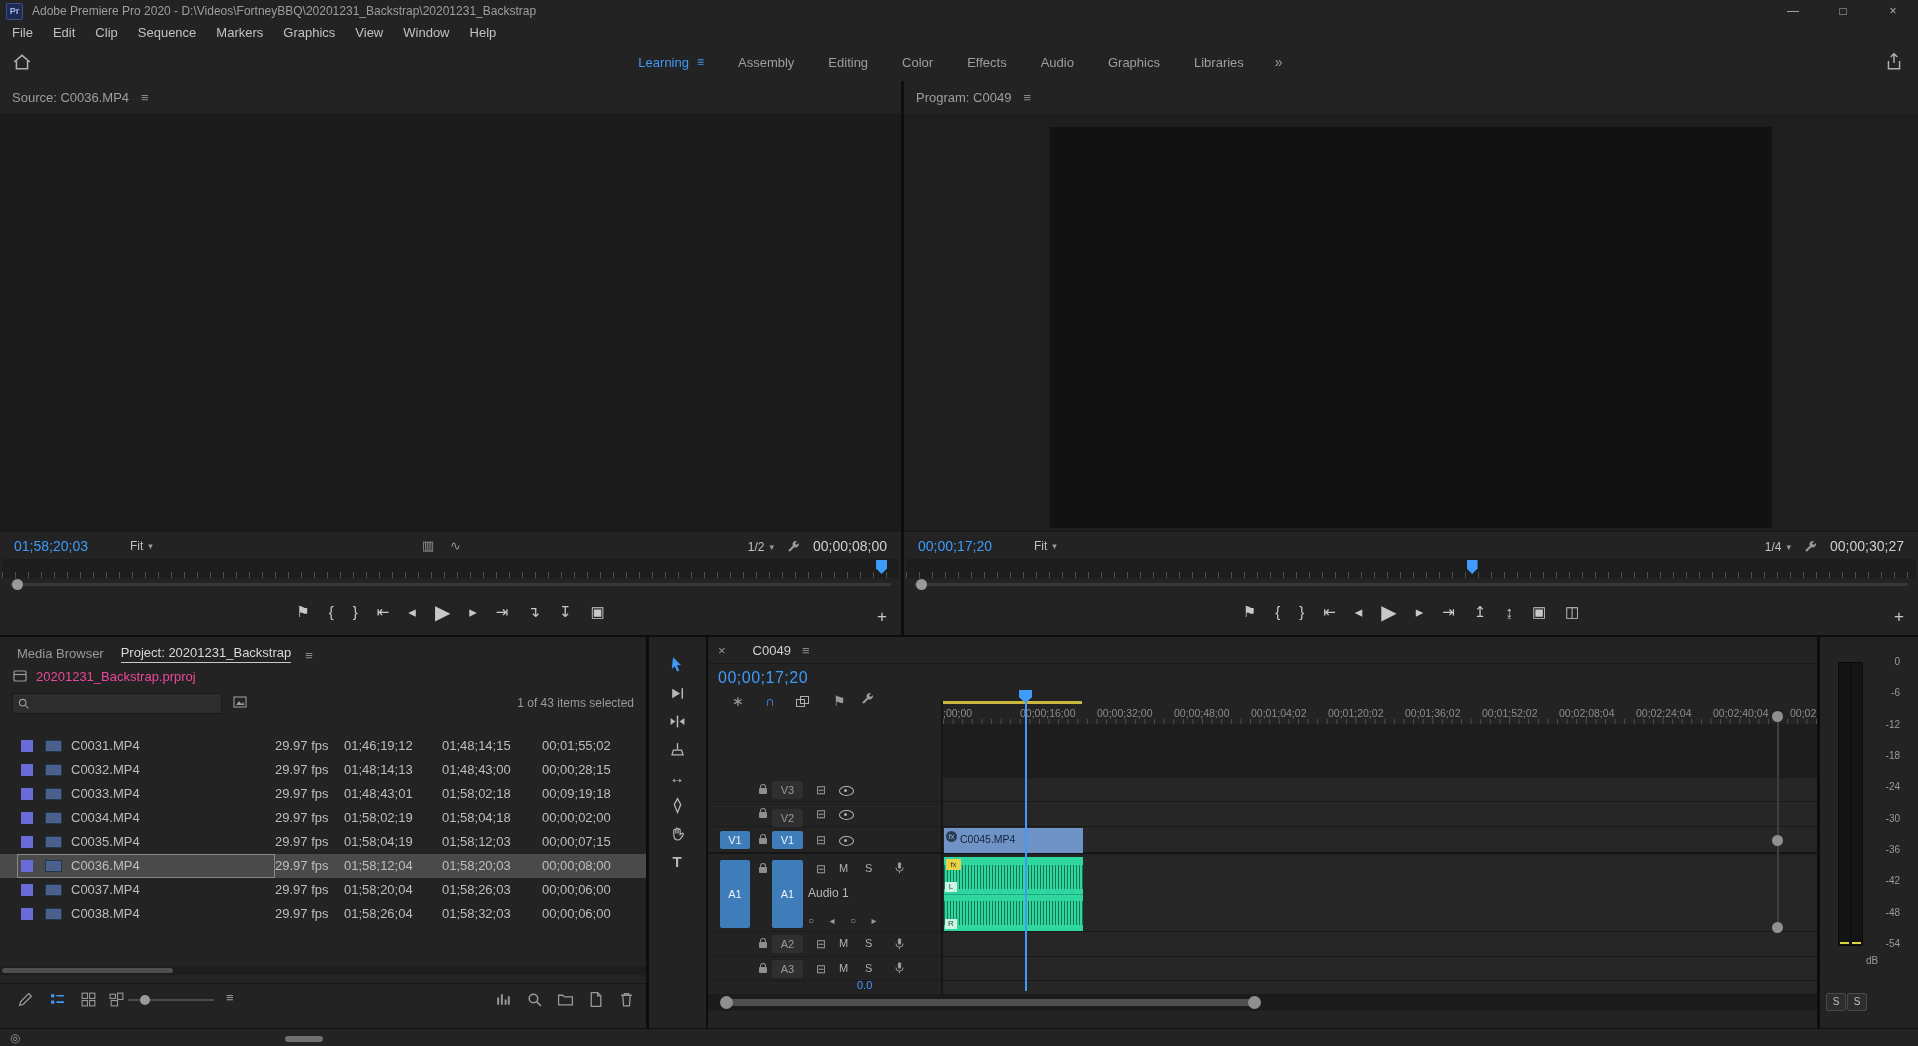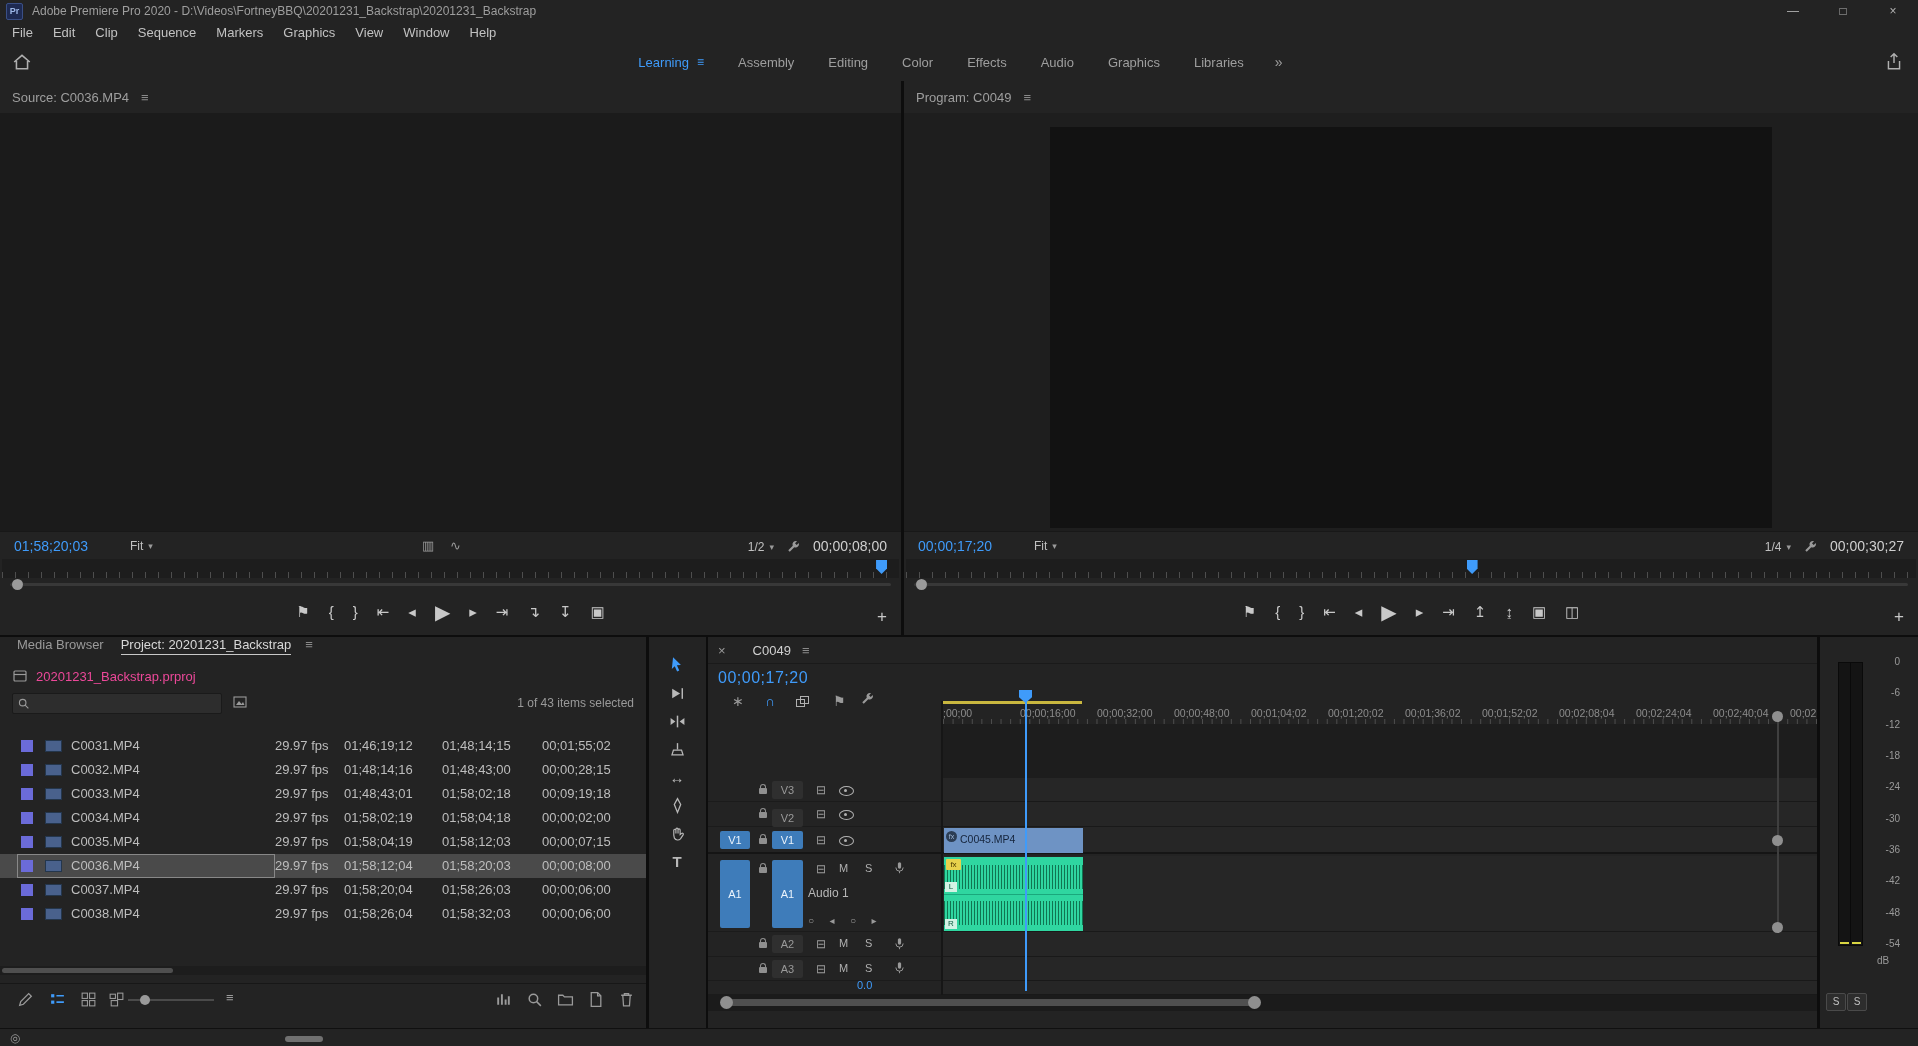--- a/index.html
+++ b/index.html
@@ -59,21 +59,21 @@
   .mon-zoombar{position:absolute;left:2px;right:2px;bottom:44px;height:13px}
   .zoom-track{position:absolute;left:8px;right:8px;top:5px;height:3px;background:#383838;border-radius:2px}
   .zoom-knob{position:absolute;left:10px;top:1px;width:11px;height:11px;border-radius:50%;background:#9a9a9a}
   .mon-transport{position:absolute;left:0;right:0;bottom:5px;height:37px;display:flex;
                  align-items:center;justify-content:center;gap:19px}
   .ticon{font-size:15px;color:#c8c8c8;line-height:1}
   .ticon.big{font-size:20px}
   .add-btn{position:absolute;right:14px;top:8px;font-size:17px;color:#c8c8c8}
 
   
-  .pp-tabs{position:absolute;left:0;top:0;right:0;height:26px;display:flex;align-items:flex-start}
+  .pp-tabs{position:absolute;left:0;top:0;right:0;height:26px;display:flex;align-items:flex-end}
   .pp-tab{margin-left:17px;font-size:13px;color:#9a9a9a;padding-bottom:2px}
   .pp-tab.active{color:#d8d8d8;border-bottom:1px solid #c8c8c8}
   .pp-menu{margin-left:14px;color:#8a8a8a;font-size:13px}
   .pp-filerow{position:absolute;left:0;top:26px;right:0;height:26px;display:flex;align-items:center}
   .pp-fileicon{margin-left:12px;width:16px;height:16px}
   .pp-filename{margin-left:8px;font-size:13px;color:#ec4899}
   .pp-searchrow{position:absolute;left:0;top:52px;right:0;height:28px}
   .pp-search{position:absolute;left:12px;top:4px;width:208px;height:19px;background:#2d2d2d;
              border:1px solid #1a1a1a;border-radius:2px}
   .pp-search input{position:absolute;left:22px;top:0;right:2px;height:100%;background:transparent;
@@ -179,21 +179,21 @@
   .tl-vscroll-line{position:absolute;left:1069px;top:79px;height:211px;width:2px;background:#3f3f3f}
   .vdot{position:absolute;left:1064px;width:11px;height:11px;border-radius:50%;background:#8f8f8f}
   .tl-master-gain{position:absolute;left:149px;top:342px;font-size:11px;color:#3f9bfa}
 
   
   .meter-bar{position:absolute;top:25px;width:11px;height:282px;background:#141414;border:1px solid #0a0a0a}
   .meter-bar .yl{position:absolute;left:1px;right:1px;bottom:1px;height:2px;background:#d8d542}
   .meter-scale{position:absolute;left:46px;top:20px;width:34px;height:292px;display:flex;
       flex-direction:column;justify-content:space-between;align-items:flex-end}
   .meter-scale-label{font-size:10px;color:#9a9a9a;line-height:1}
-  .meter-unit{position:absolute;left:46px;top:318px;width:34px;text-align:center;font-size:10px;color:#9a9a9a}
+  .meter-unit{position:absolute;left:46px;top:318px;width:34px;text-align:left;font-size:10px;color:#9a9a9a}
   .meter-solo{position:absolute;top:356px;width:18px;height:16px;background:#2d2d2d;border:1px solid #4a4a4a;
       border-radius:2px;font-size:10px;color:#c0c0c0;text-align:center;line-height:16px}
 
   
   .statusbar{position:absolute;left:0;top:1028px;width:100%;height:18px;background:#232323;
       border-top:1px solid #101010}
   .status-icon{position:absolute;left:10px;top:2px;font-size:12px;color:#9a9a9a}
   .status-pill{position:absolute;left:285px;top:7px;width:38px;height:6px;background:#707070;border-radius:3px}
 
   svg{display:block}
@@ -418,21 +418,21 @@
           <span class="pp-cell pp-c-rate">29.97 fps</span>
           <span class="pp-cell pp-c-start">01;46;19;12</span>
           <span class="pp-cell pp-c-end">01;48;14;15</span>
           <span class="pp-cell pp-c-dur">00;01;55;02</span>
         </div>
         <div class="pp-row">
           <span class="pp-swatch" style="background: rgb(107, 107, 216);"></span>
           <span class="pp-ficon"></span>
           <span class="pp-cell pp-c-name">C0032.MP4</span>
           <span class="pp-cell pp-c-rate">29.97 fps</span>
-          <span class="pp-cell pp-c-start">01;48;14;16</span>
+          <span class="pp-cell pp-c-start">01;48;14;13</span>
           <span class="pp-cell pp-c-end">01;48;43;00</span>
           <span class="pp-cell pp-c-dur">00;00;28;15</span>
         </div>
         <div class="pp-row">
           <span class="pp-swatch" style="background: rgb(107, 107, 216);"></span>
           <span class="pp-ficon"></span>
           <span class="pp-cell pp-c-name">C0033.MP4</span>
           <span class="pp-cell pp-c-rate">29.97 fps</span>
           <span class="pp-cell pp-c-start">01;48;43;01</span>
           <span class="pp-cell pp-c-end">01;58;02;18</span>

